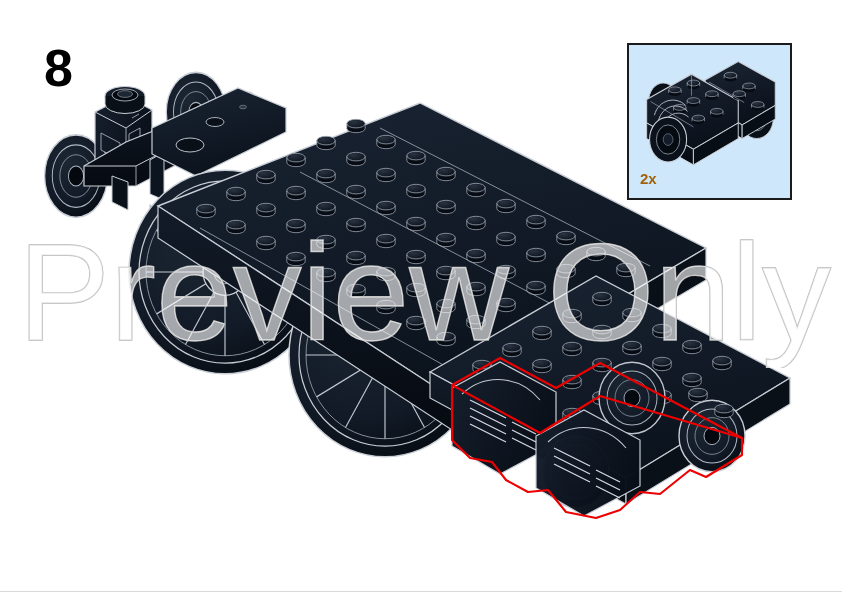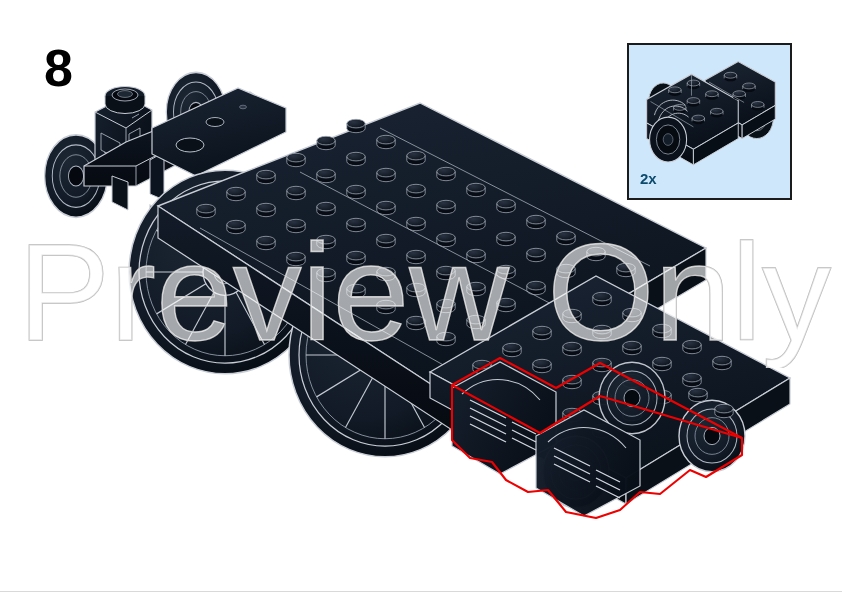--- a/index.html
+++ b/index.html
@@ -51,21 +51,21 @@
     width: 100%;
     height: 100%;
     display: block;
   }
   #callout-qty {
     position: absolute;
     left: 11px;
     bottom: 11px;
     font-size: 15px;
     font-weight: bold;
-    color: #0c4a6e;
+    color: #a16207;
     font-family: "Liberation Sans", sans-serif;
     user-select: none;
   }
 
   
   #model-area {
     position: absolute;
     left: 0; top: 0;
     width: 842px;
     height: 596px;

